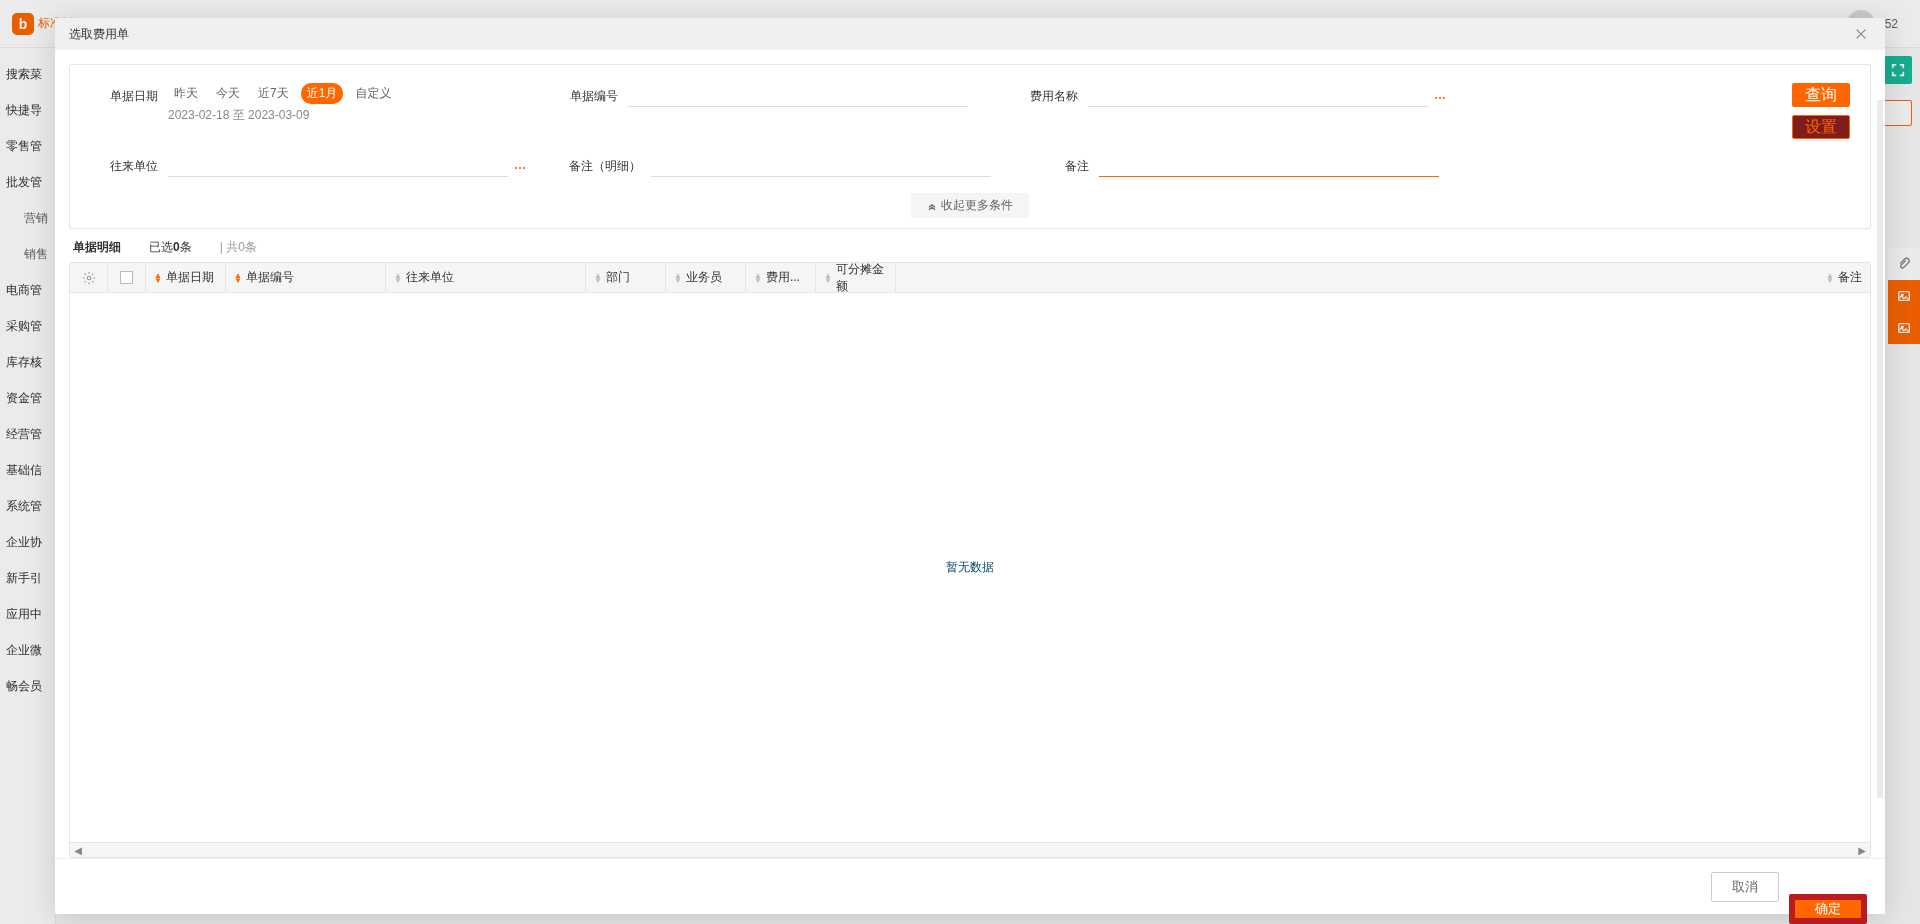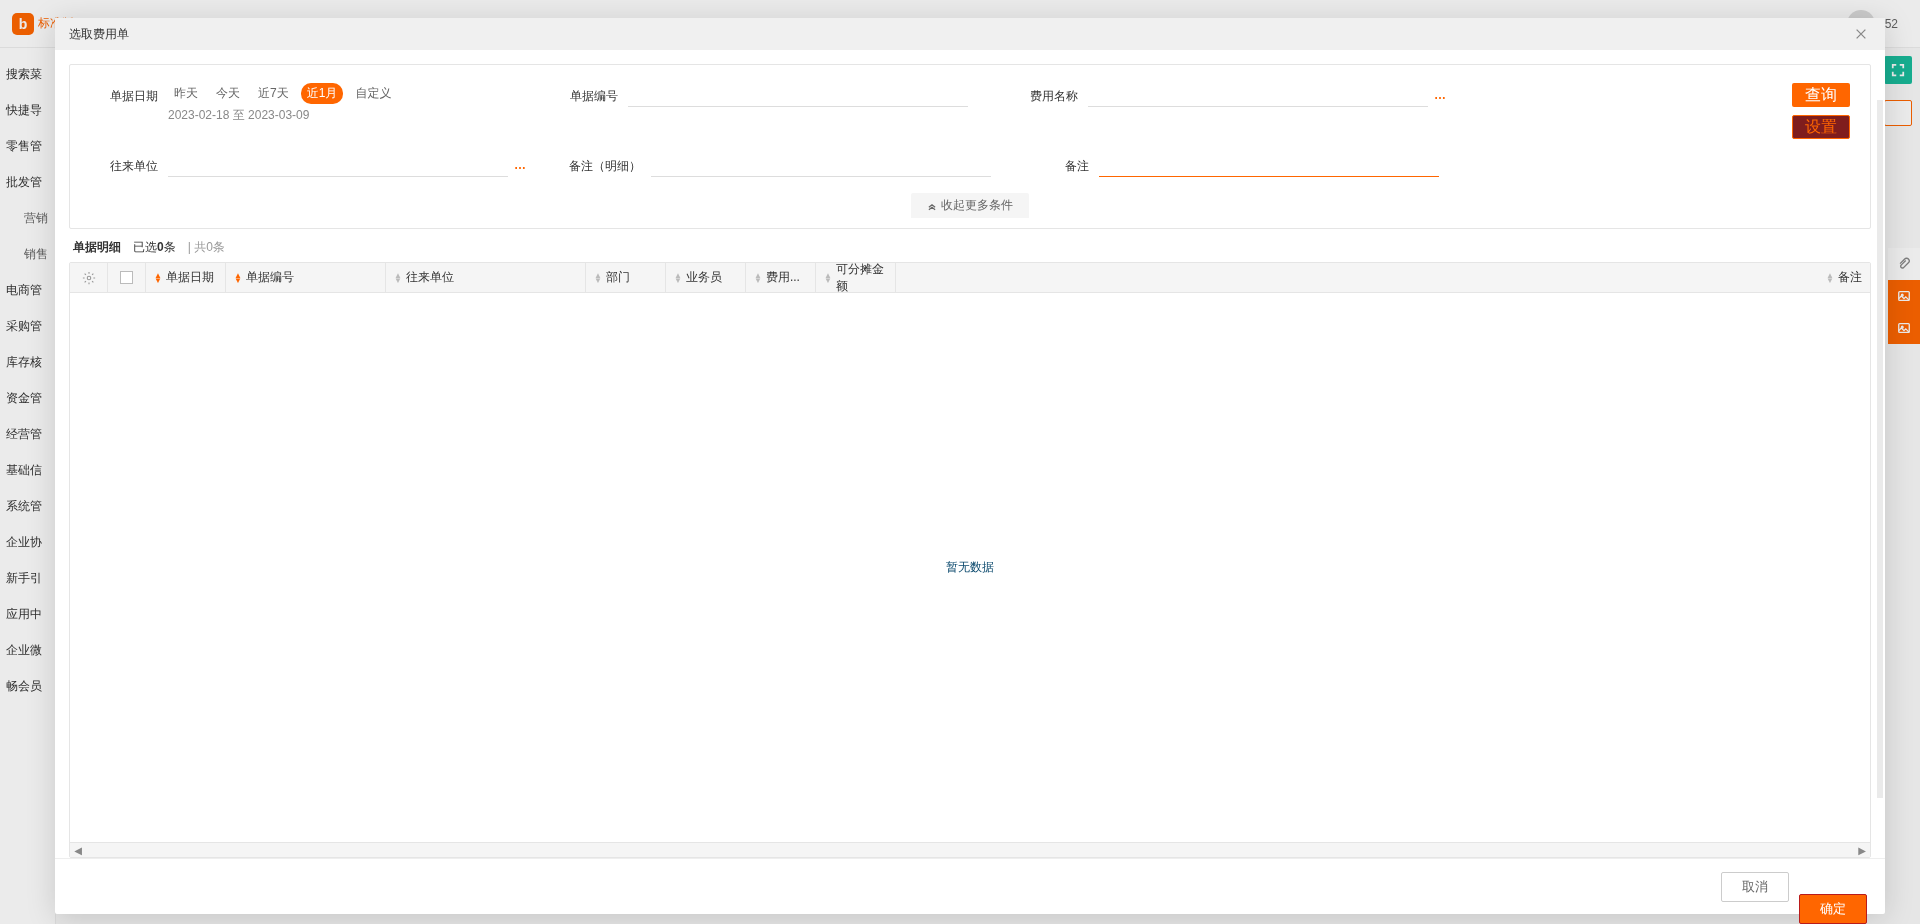--- a/index.html
+++ b/index.html
@@ -267,21 +267,21 @@
       padding: 4px 16px;
       border-radius: 2px 2px 0 0;
       display: flex; align-items: center; gap: 4px;
       cursor: pointer;
       font-size: 12px;
     }
 
     .detail-bar {
       display: flex;
       align-items: center;
-      gap: 12px;
+      gap: 28px;
       margin-top: 10px;
       margin-bottom: 6px;
       padding: 0 4px;
       color: #333;
     }
     .detail-bar .stat { color: #333; }
     .detail-bar .sub { color:#999; }
 
     .table-wrap {
       flex: 1;
@@ -348,21 +348,21 @@
       padding: 0 18px;
     }
     .btn-lg {
       height: 30px; padding: 0 20px;
       border-radius: 2px;
       display:inline-flex;align-items:center;justify-content:center;
       cursor:pointer;
       font-size: 13px;
     }
     .btn-lg.default { background:#fff; color:#666; border:1px solid #ccc; }
-    .btn-lg.primary { background:#f60; color:#fff; border:1px solid #b91c1c;margin-top:44px; }
+    .btn-lg.primary { background:#f60; color:#fff; border:6px solid #b91c1c;margin-top:44px; }
 
     .svg-ico { width: 14px; height: 14px; display: inline-block; }
 
     .body-scroll-edge {
       position: absolute;
       top: 50px;
       bottom: 60px;
       right: 2px;
       width: 6px;
       background: #eaeaea;

